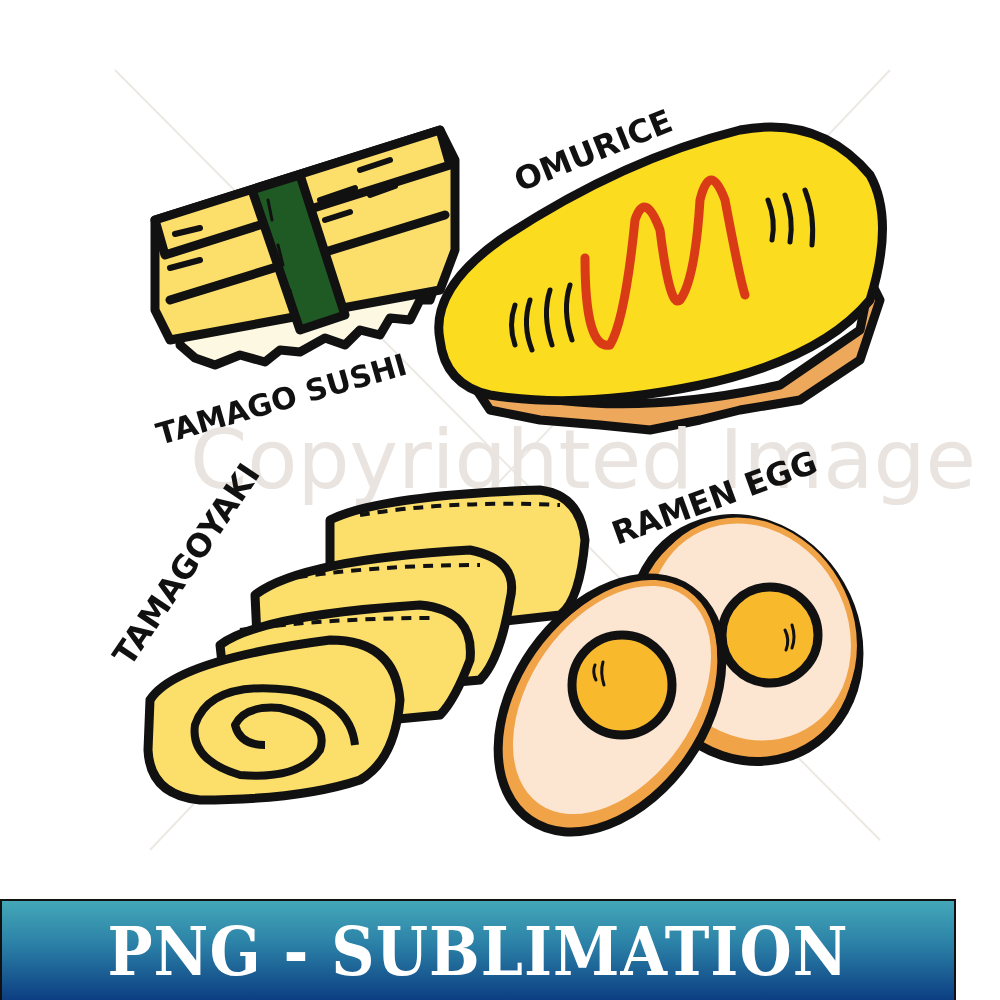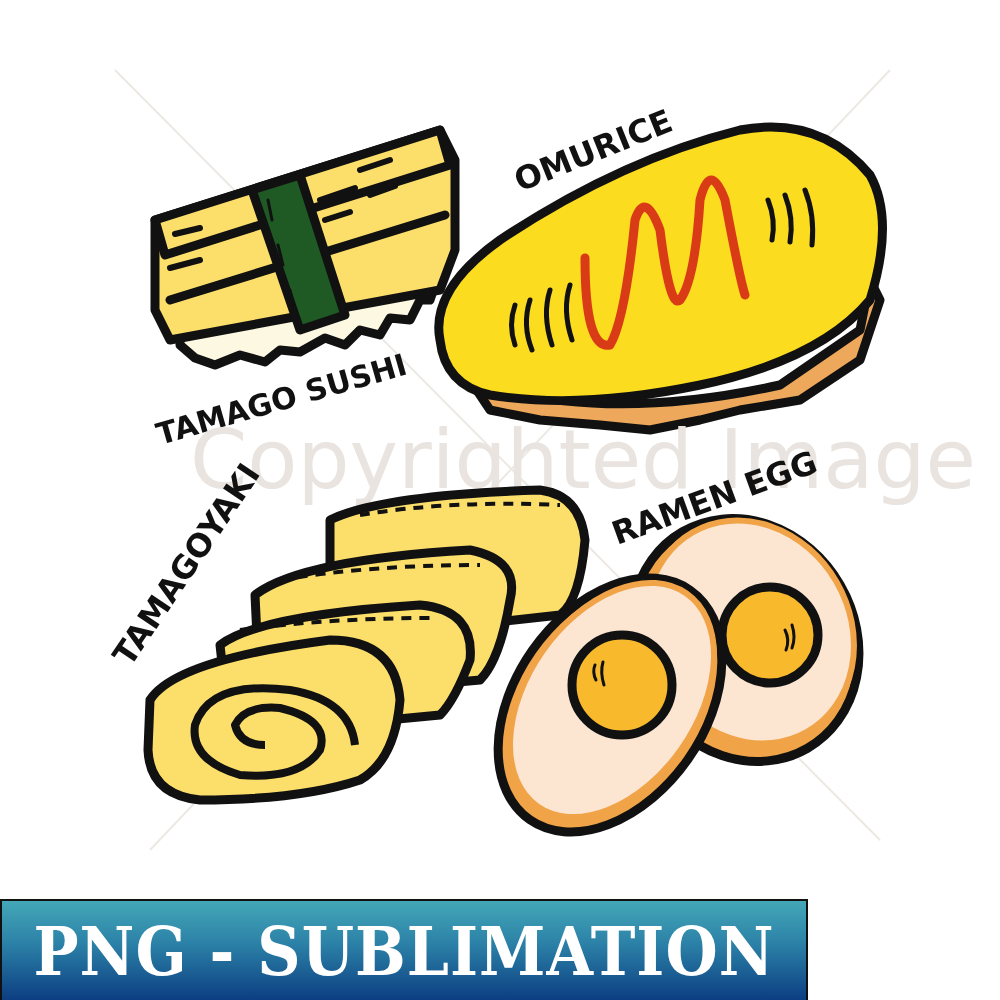--- a/index.html
+++ b/index.html
@@ -1,19 +1,19 @@
 <!DOCTYPE html>
 <html><head>
 <meta charset="utf-8">
 <style>
   html, body { margin:0; padding:0; background:#ffffff; }
   body { width:1000px; height:1000px; position:relative; overflow:hidden; font-family:"DejaVu Sans", sans-serif; }
   #art { position:absolute; left:0; top:0; width:1000px; height:900px; }
   .banner {
-    position:absolute; left:0; top:899px; width:808px; height:101px;
+    position:absolute; left:0; top:899px; width:956px; height:101px;
     box-sizing:border-box; border:2px solid #111; border-bottom:none;
     background:linear-gradient(to bottom, #44a8b8 0%, #2a7fa6 45%, #0c3e82 100%);
     display:flex; align-items:center; justify-content:center;
   }
   .banner-text {
     color:#ffffff; font-family:"DejaVu Serif", serif; font-weight:bold;
     font-size:60px; letter-spacing:1px; transform:scaleY(1.12);
   }
   .label { font-family:"DejaVu Sans", sans-serif; font-weight:bold; fill:#111; }
   .watermark { font-family:"DejaVu Sans", sans-serif; fill:#e9e4df; }

